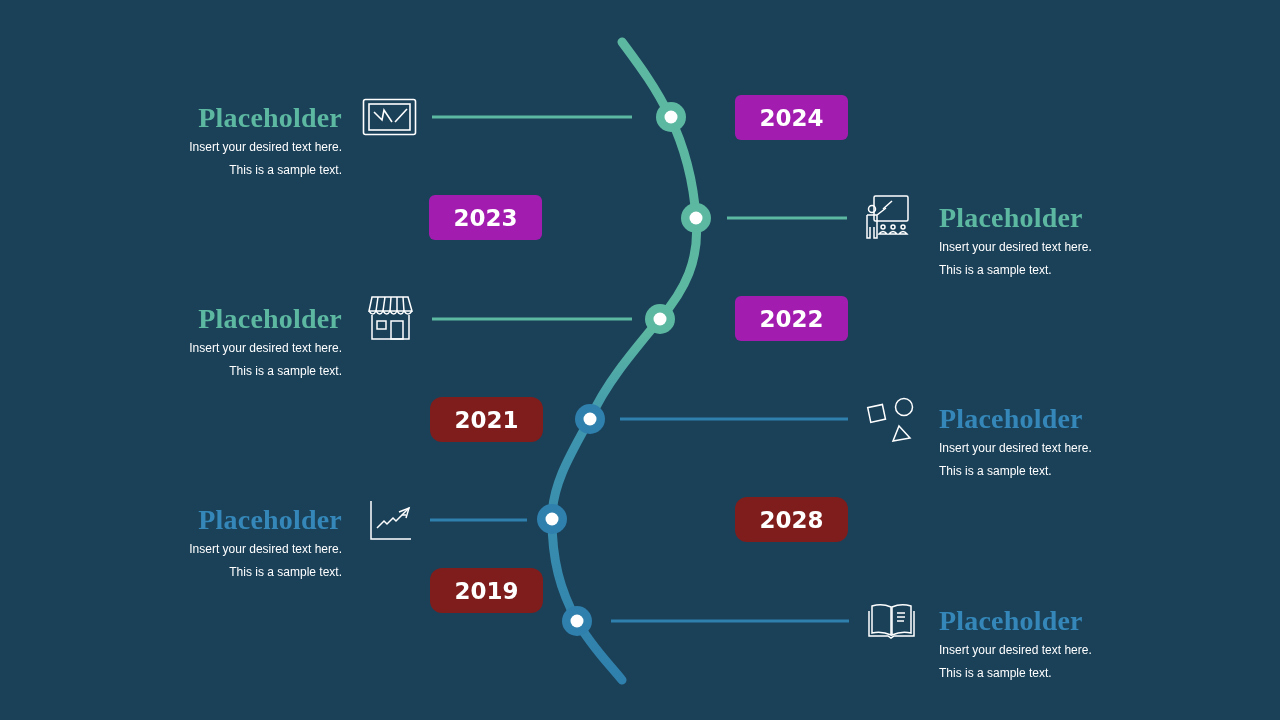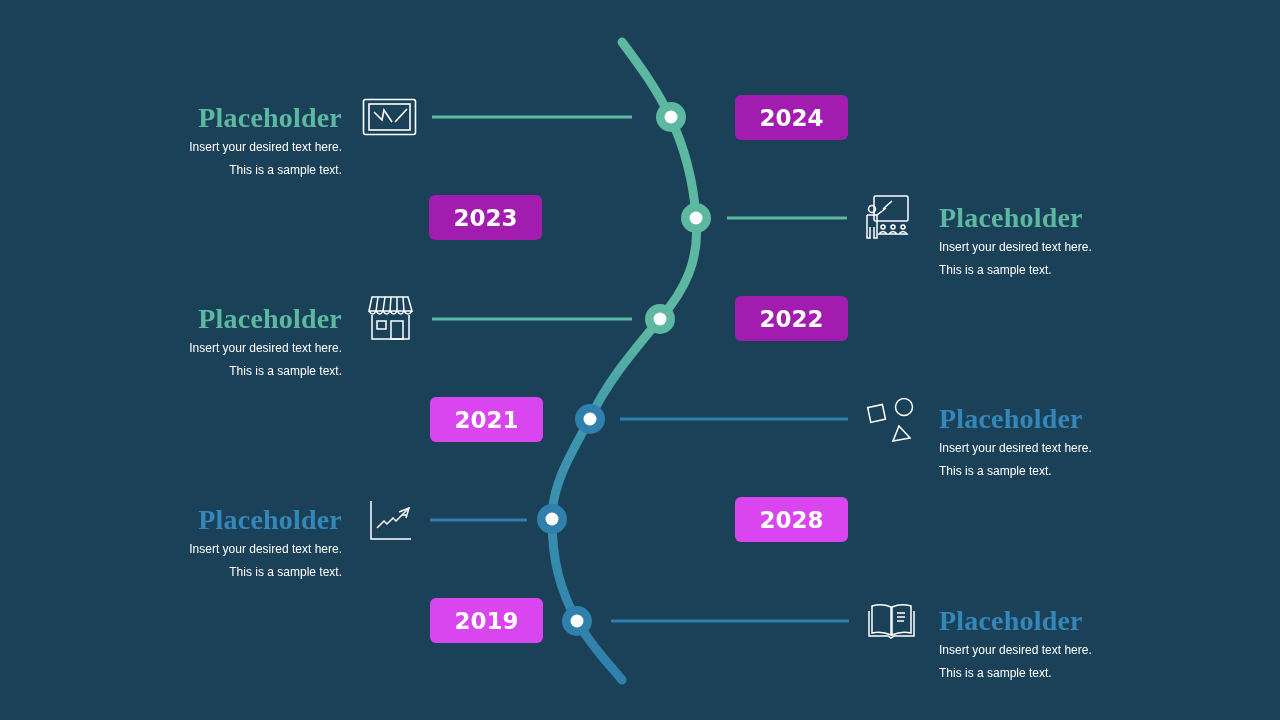--- a/index.html
+++ b/index.html
@@ -1,20 +1,20 @@
 <!DOCTYPE html>
 <html><head>
 <meta charset="utf-8">
 <style>
   html,body{margin:0;padding:0;}
   body{width:1280px;height:720px;background:#1b4159;position:relative;overflow:hidden;font-family:"Liberation Sans",sans-serif;}
   .svg-layer{position:absolute;left:0;top:0;width:1280px;height:720px;}
   .year{position:absolute;width:113px;height:45px;border-radius:6px;color:#fff;font-weight:bold;font-size:23px;display:flex;align-items:center;justify-content:center;font-family:"DejaVu Sans",sans-serif;}
   .year.teal{background:#a21caf;}
-  .year.blue{background:#d946ef;}
+  .year.blue{background:#7f1d1d;border-radius:12px;}
   .block{position:absolute;width:260px;}
   .block.left{text-align:right;}
   .block.right{text-align:left;}
   .block .title{font-weight:bold;font-size:28px;line-height:28px;margin-bottom:4px;font-family:Liberation Serif, serif;letter-spacing:0.2px;margin-top:26px;}
   .block .title.teal{color:#5db8a1;}
   .block .title.blue{color:#3487b8;}
   .block .line{color:#ffffff;font-size:12px;line-height:23px;}
   .icon{position:absolute;}
 </style>
 </head>
@@ -62,21 +62,21 @@
       <circle cx="577" cy="621" r="15" fill="#2f80ad"></circle>
       <circle cx="577" cy="621" r="6.5" fill="#fff"></circle>
     </g>
 </svg>
 
 <div class="year teal" style="left:735px;top:95px;">2024</div>
 <div class="year teal" style="left:429px;top:195px;">2023</div>
 <div class="year teal" style="left:735px;top:296px;text-align:right;">2022</div>
 <div class="year blue" style="left:430px;top:397px;">2021</div>
 <div class="year blue" style="left:735px;top:497px;">2028</div>
-<div class="year blue" style="left:430px;top:598px;">2019</div>
+<div class="year blue" style="left:430px;top:568px;">2019</div>
 
 <div class="block left" style="left:82px;top:78px;">
   <div class="title teal">Placeholder</div>
   <div class="line">Insert your desired text here.</div>
   <div class="line">This is a sample text.</div>
 </div>
 <div class="block right" style="left:939px;top:178px;">
   <div class="title teal">Placeholder</div>
   <div class="line">Insert your desired text here.</div>
   <div class="line">This is a sample text.</div>

